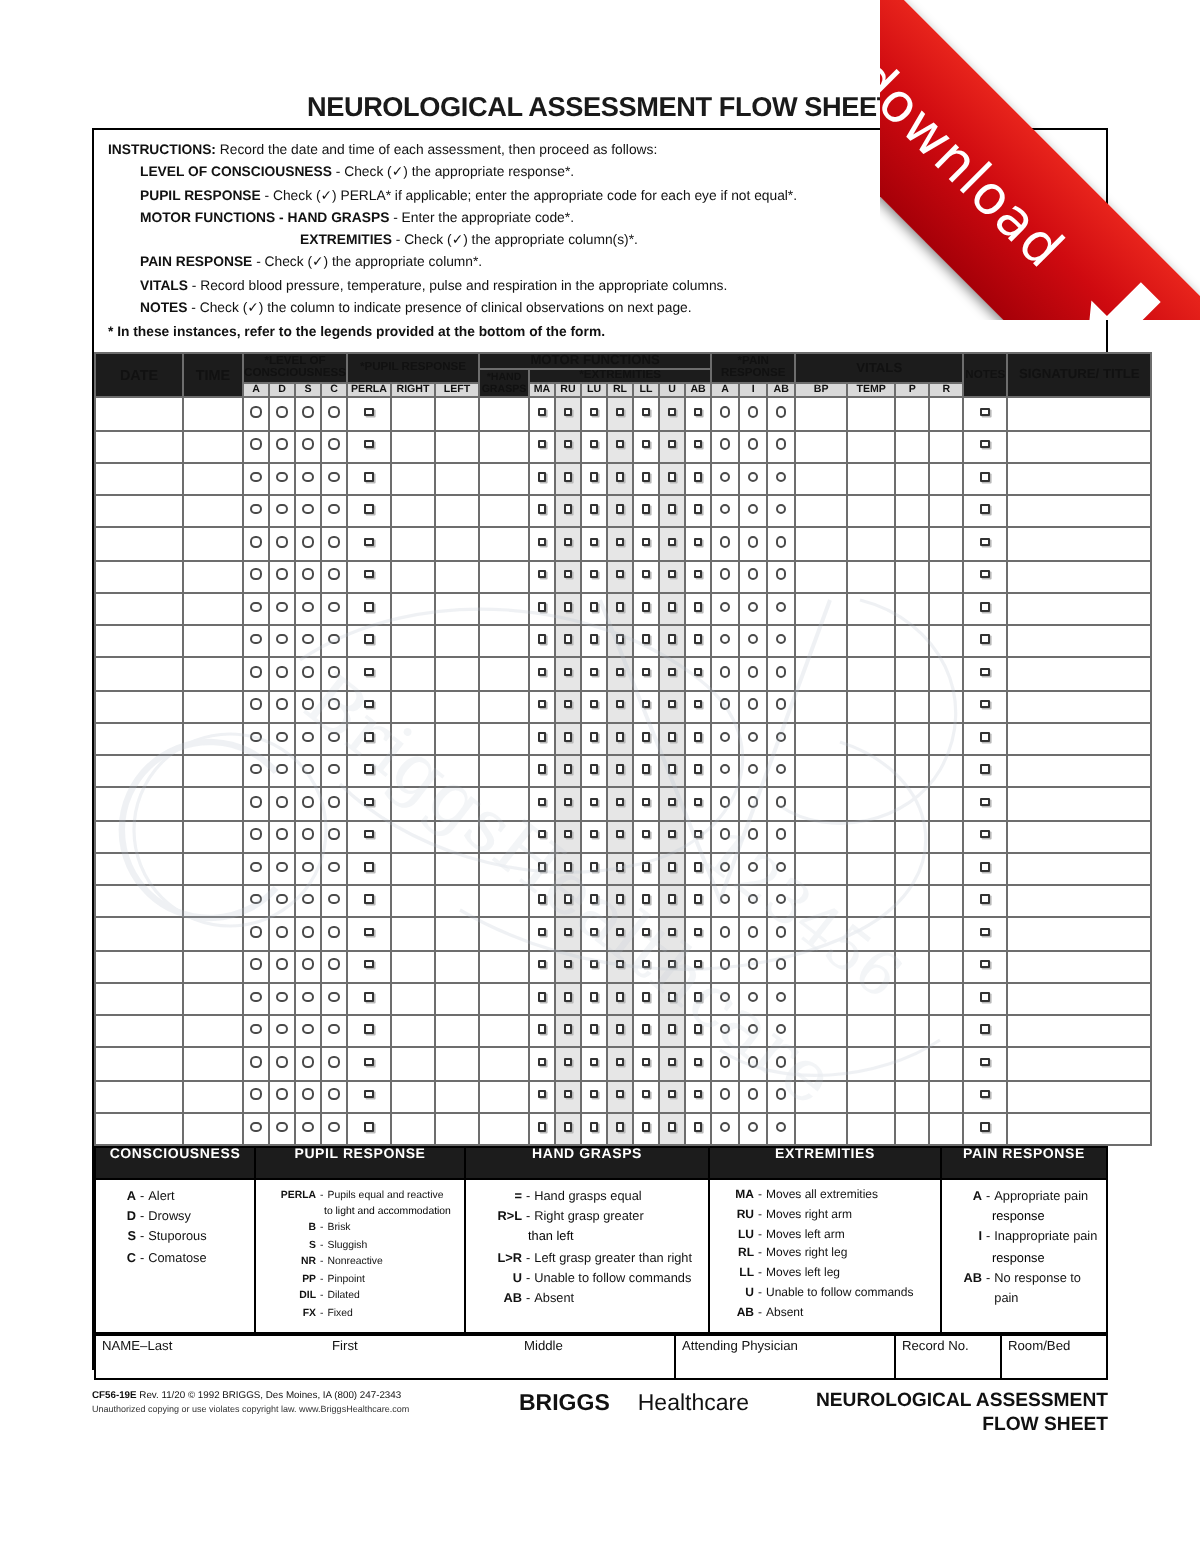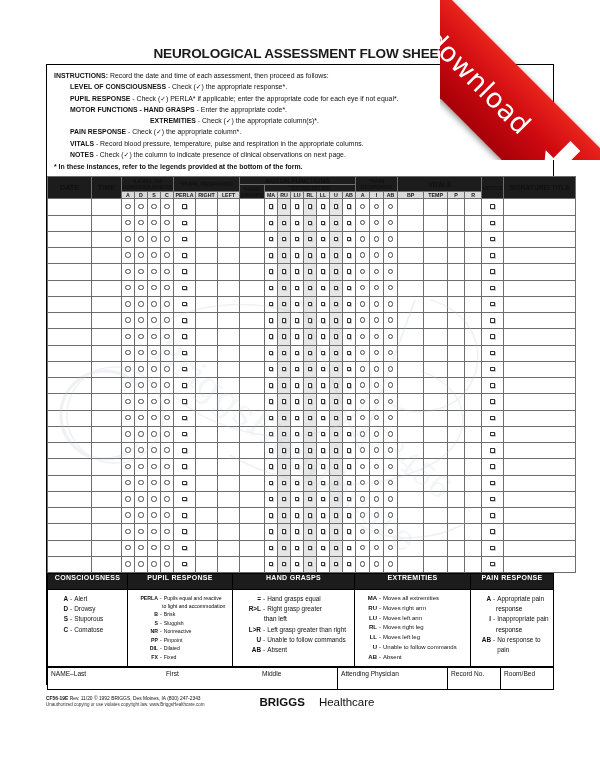--- a/index.html
+++ b/index.html
@@ -1116,20 +1116,24 @@
     <div id="f-left">
       <div id="f-code">
         <b>CF56-19E</b>
         <span>Rev. 11/20  © 1992 BRIGGS, Des Moines, IA  (800) 247-2343</span>
       </div>
       <div id="f-copy">Unauthorized copying or use violates copyright law.  www.BriggsHealthcare.com</div>
     </div>
     <div id="f-mid">
       <span class="b">BRIGGS</span><span class="r">Healthcare</span>
     </div>
+    <div id="f-right">
+      <div>NEUROLOGICAL ASSESSMENT</div>
+      <div>FLOW SHEET</div>
+    </div>
   </div>
 
   <svg id="wm" viewBox="0 0 600 771">
     <g fill="none" stroke="#b9c3cf" stroke-width="1.6" opacity="0.75">
       <circle cx="115" cy="415" r="48"></circle>
       <path d="M138 386 a44 44 0 1 0 0 58" stroke-width="3.2"></path>
       <path d="M150 330 c 60 -40 150 -30 200 10 c 40 32 20 80 -30 92 c -60 14 -120 -10 -150 -40"></path>
       <path d="M230 455 c 60 35 140 40 200 10 c 50 -26 40 -78 -10 -94"></path>
       <path d="M300 300 l 60 150 l 55 -150" stroke-width="2"></path>
       <path d="M430 300 c 40 10 60 50 40 85 c -15 26 -55 35 -80 18"></path>

